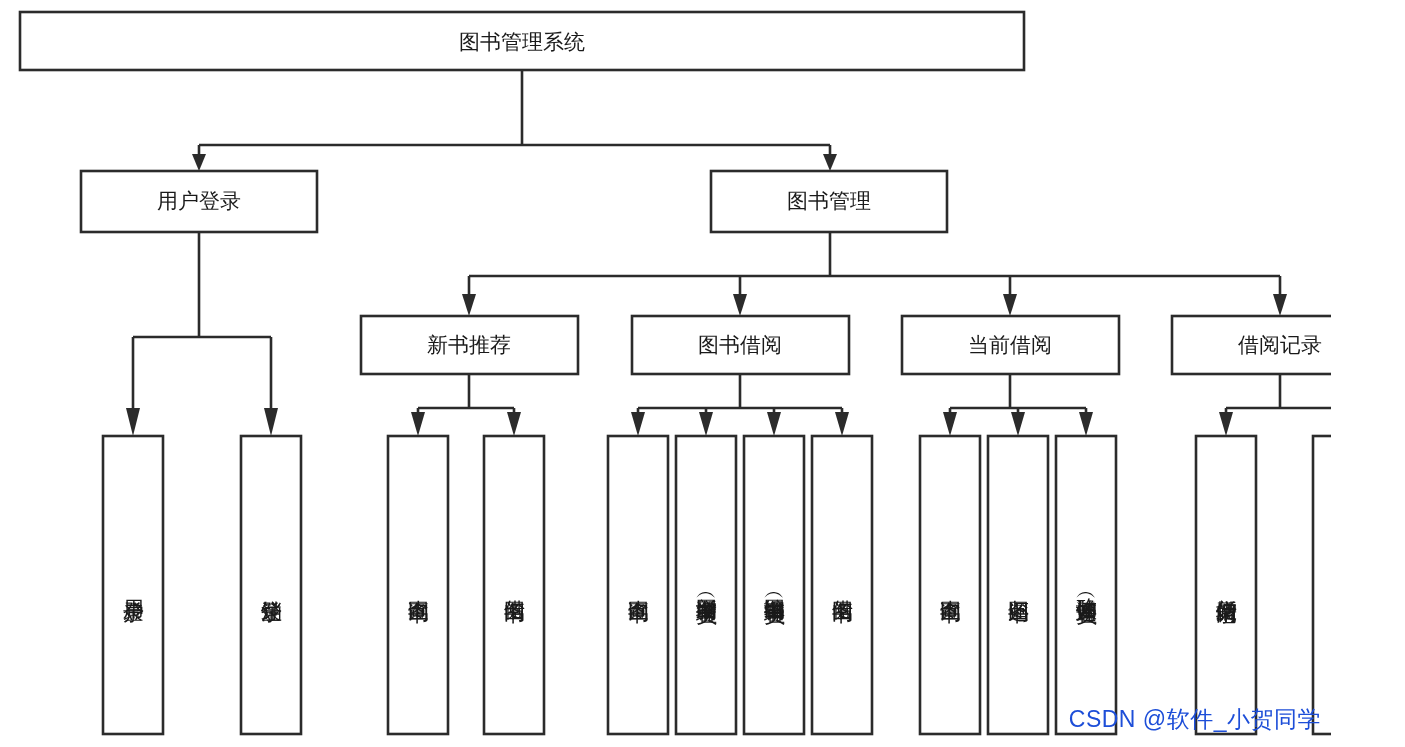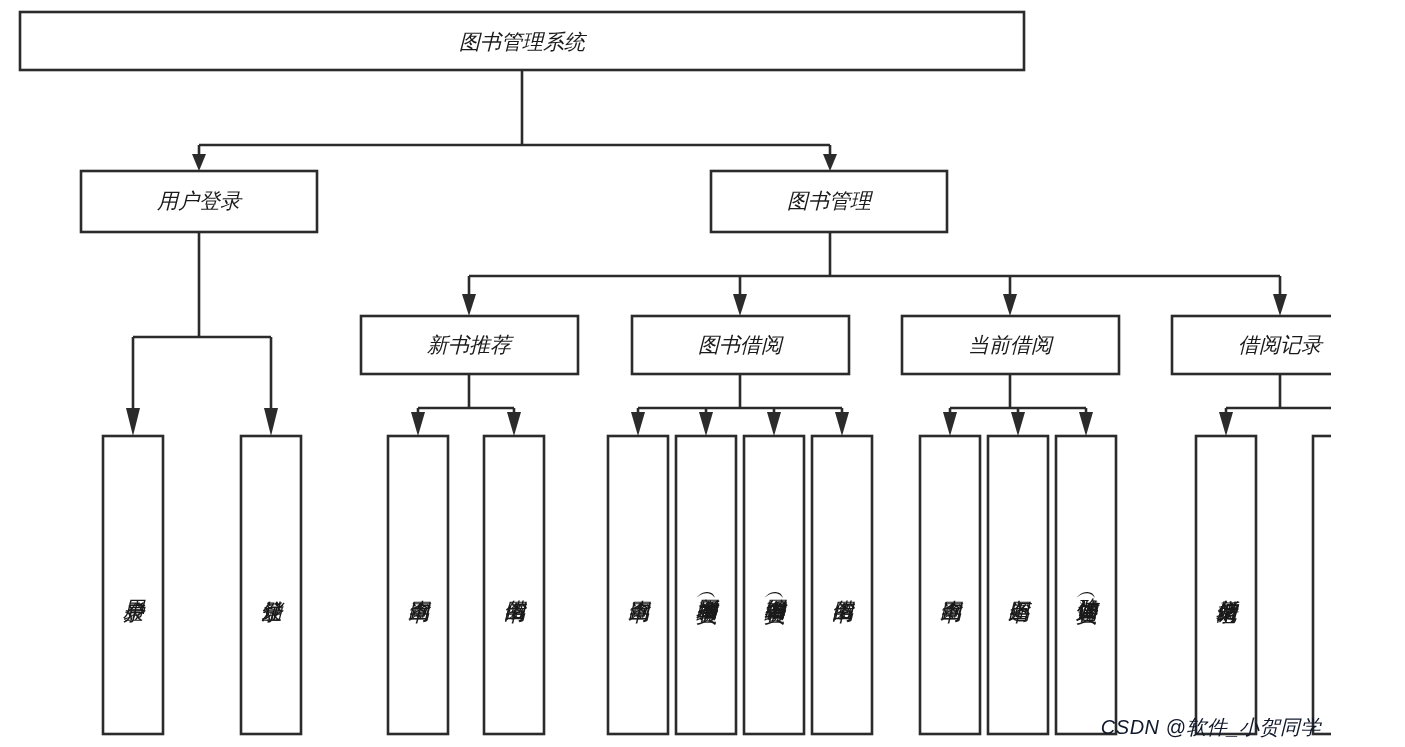--- a/index.html
+++ b/index.html
@@ -9,21 +9,20 @@
   }
   body {
     font-family: "Liberation Sans", "DejaVu Sans", sans-serif;
   }
   #stage {
     position: relative;
     width: 1331px;
     height: 747px;
     background: #ffffff;
     overflow: hidden;
-    font-style: italic;
   }
   #diagram-svg {
     position: absolute;
     left: 0;
     top: 0;
     width: 1405px;
     height: 747px;
   }
   .node-box {
     fill: #ffffff;
@@ -59,24 +58,24 @@
     writing-mode: vertical-rl;
     text-orientation: upright;
     letter-spacing: 1px;
     white-space: nowrap;
     pointer-events: none;
     user-select: none;
   }
   .watermark {
     position: absolute;
     right: 10px;
-    bottom: 6px;
-    font-family: "Liberation Sans", "DejaVu Sans", sans-serif;
-    font-size: 20px;
-    color: #0f172a;
+    bottom: 12px;
+    font-family: "Liberation Sans", "DejaVu Sans", sans-serif;
+    font-size: 23px;
+    color: #1d4ed8;
     letter-spacing: 0.5px;
     white-space: nowrap;
   }
 </style>
 </head>
 <body>
 
 <div id="stage">
 
   <svg id="diagram-svg" viewBox="0 0 1405 747">

